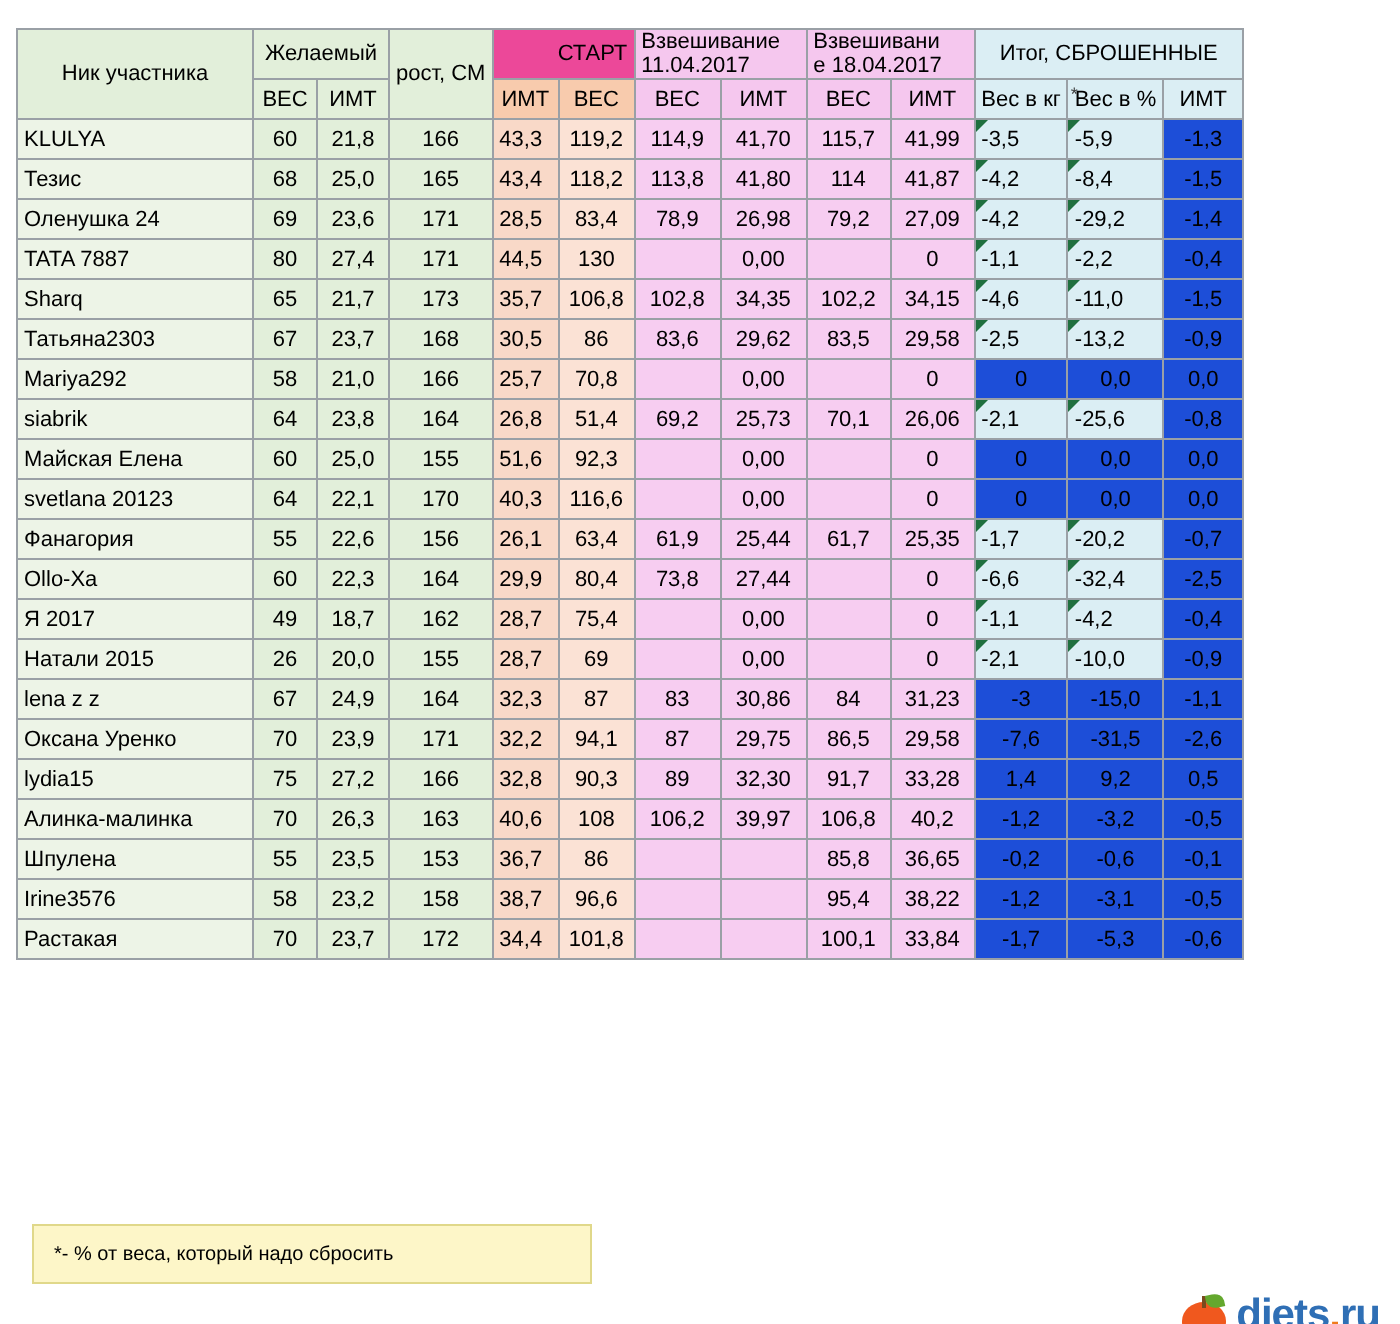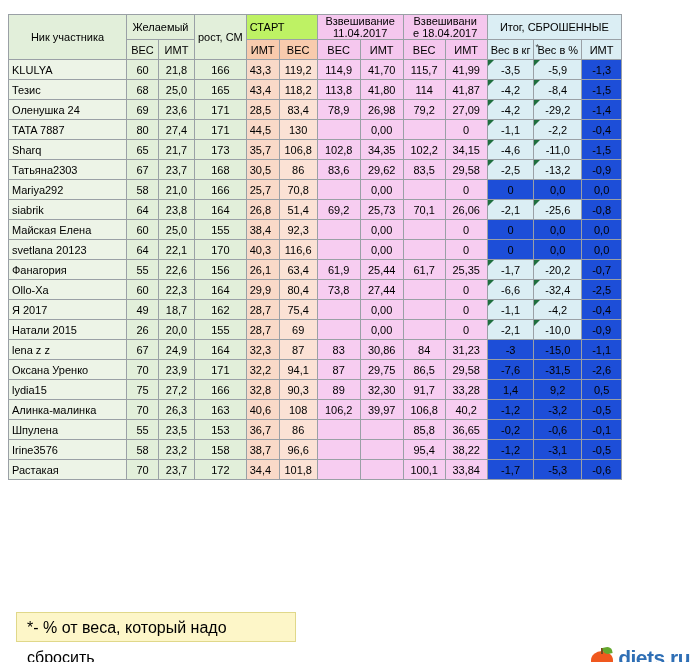--- a/index.html
+++ b/index.html
@@ -53,67 +53,67 @@
     vertical-align:middle;
     font-size:12px;
   }
   .hdr-green{
     background:#e2efda;
     text-align:center;
     vertical-align:middle;
     font-size:12px;
   }
   .hdr-pink{
-    background:#bef264;
-    text-align:left;
+    background:#ec4899;
+    text-align:right;
     vertical-align:middle;
     font-size:12px;
     margin-top:28px;
   }
   .hdr-magenta{
     background:#f5c7ee;
-    text-align:center;
+    text-align:left;
     vertical-align:middle;
     font-size:12px;
   }
   .hdr-blue{
     background:#dbeef4;
     text-align:center;
     vertical-align:middle;
     font-size:12px;
   }
   .sub-green{background:#e2efda;text-align:center;font-size:11px;}
   .sub-pink{background:#f8cbad;text-align:center;font-size:11px;}
   .sub-magenta{background:#f5c7ee;text-align:center;font-size:11px;}
   .sub-blue{background:#dbeef4;text-align:center;font-size:11px;}
 
   td.nick{background:#edf4e7;text-align:left;padding-left:5px;font-size:11.5px;}
   td.g{background:#e2efda;text-align:center;}
   td.p{background:#f9d9c8;text-align:left;}
   td.pl{background:#fbe2d5;text-align:center;}
   td.m{background:#f7cdf1;text-align:center;}
   td.b{background:#1d4ed8;text-align:center;}
-  td.b-note{background:#dbeef4;text-align:center;position:relative;}
+  td.b-note{background:#dbeef4;text-align:left;position:relative;}
   td.b-note:after{
     content:"";
     position:absolute;
     top:0;left:0;
     border-top:6px solid #1f6f3f;
     border-right:6px solid transparent;
   }
 
   .note{
     position:absolute;
     left:16px;
     top:598px;
     width:280px;
     height:30px;
     background:#fdf6c8;
     border:1px solid #e0d88a;
-    font-size:16px;
+    font-size:10px;
     line-height:30px;
     padding-left:10px;
     box-sizing:border-box;
   }
   .brand{
     position:absolute;
     right:10px;
     bottom:6px;
     display:flex;
     align-items:center;
@@ -329,21 +329,21 @@
           <td class="m">26,06</td>
           <td class="b-note">-2,1</td>
           <td class="b-note">-25,6</td>
           <td class="b">-0,8</td>
         </tr>
         <tr>
           <td class="nick">Майская Елена</td>
           <td class="g">60</td>
           <td class="g">25,0</td>
           <td class="g">155</td>
-          <td class="p">38,4</td>
+          <td class="p">51,6</td>
           <td class="pl">92,3</td>
           <td class="m"></td>
           <td class="m">0,00</td>
           <td class="m"></td>
           <td class="m">0</td>
           <td class="b">0</td>
           <td class="b">0,0</td>
           <td class="b">0,0</td>
         </tr>
         <tr>

